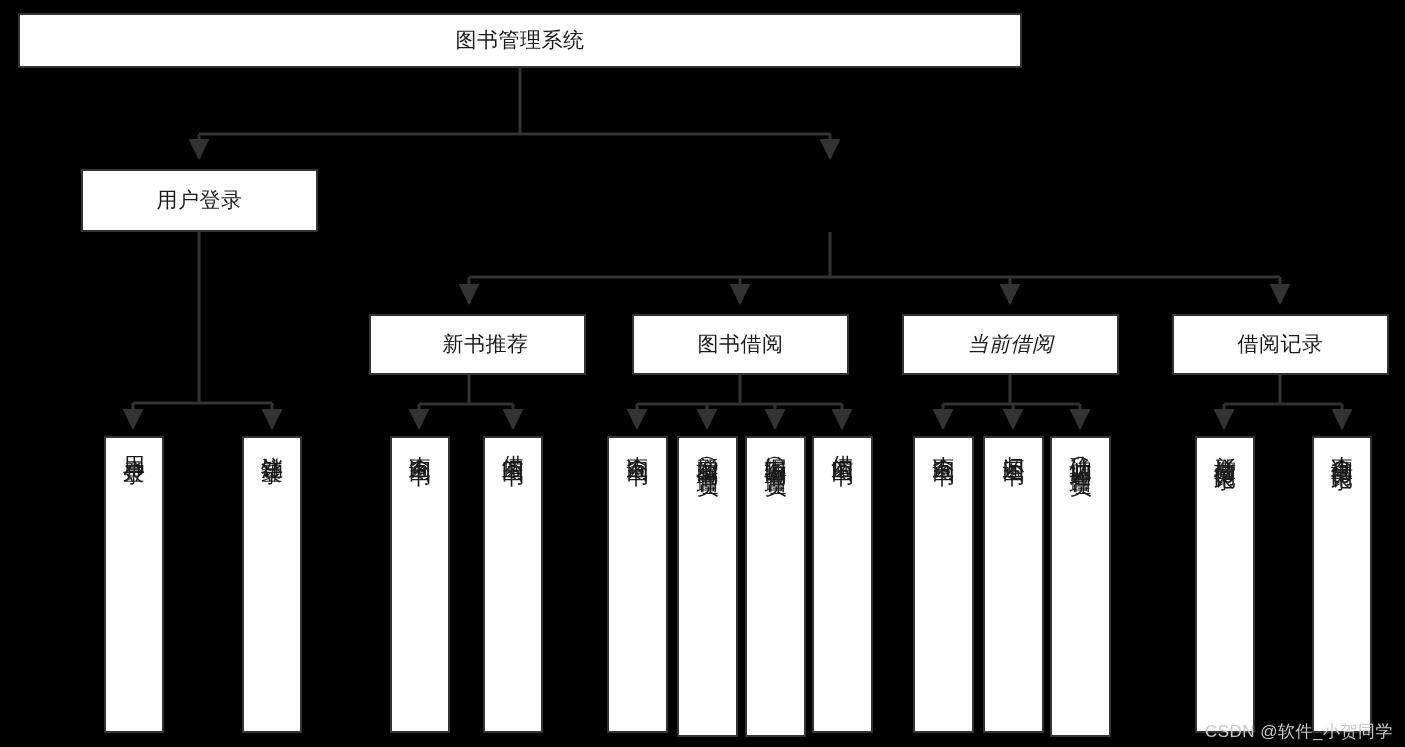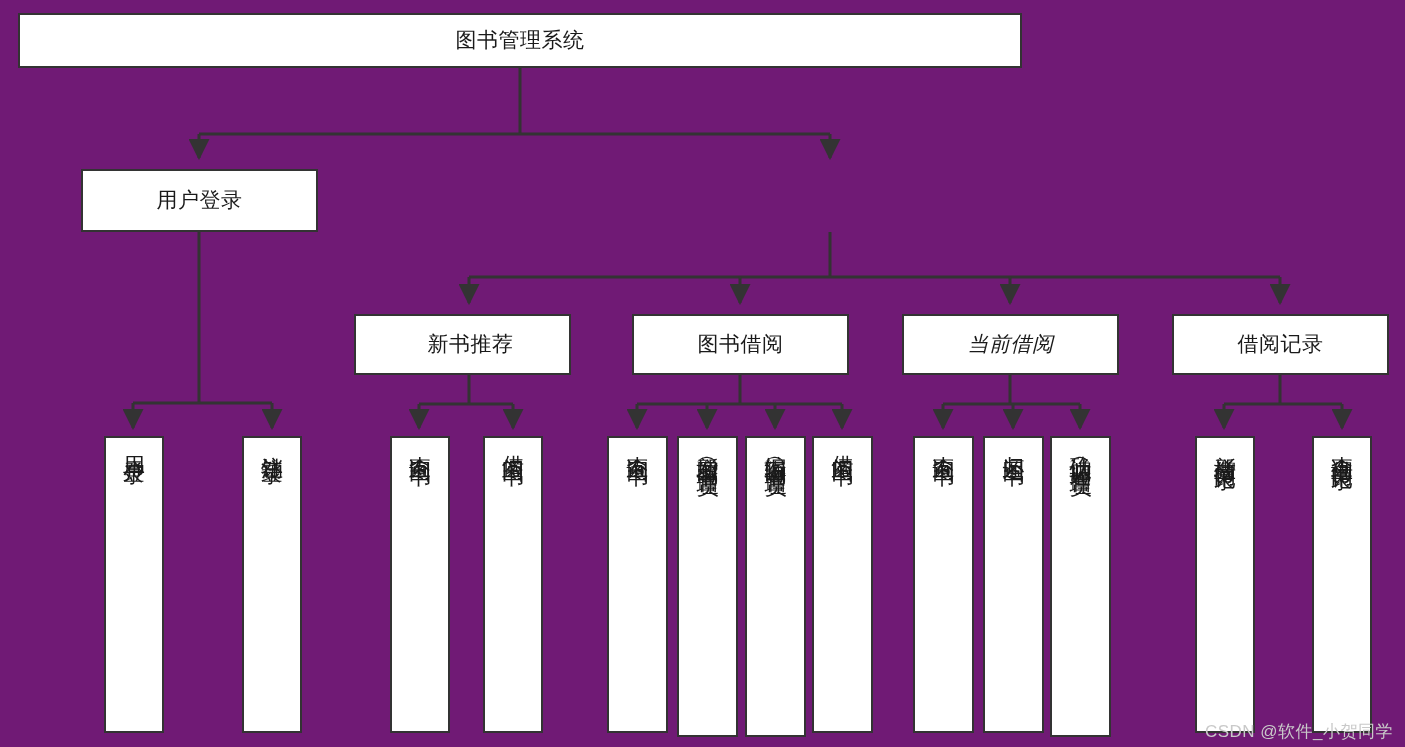--- a/index.html
+++ b/index.html
@@ -8,21 +8,21 @@
     padding: 0;
     background: #ffffff;
   }
   body {
     font-family: "Liberation Sans", "DejaVu Sans", sans-serif;
   }
   #canvas {
     position: relative;
     width: 1405px;
     height: 747px;
-    background: #701a75;
+    background: #000000;
     overflow: hidden;
   }
   #edges {
     position: absolute;
     left: 0;
     top: 0;
     width: 1405px;
     height: 747px;
     pointer-events: none;
   }
@@ -130,21 +130,21 @@
   </svg>
 
   <div class="node root" style="left:18px; top:13px; width:1004px; height:55px;">
     <span class="node-label">图书管理系统</span>
   </div>
 
   <div class="node level2" style="left:81px; top:169px; width:237px; height:63px;">
     <span class="node-label">用户登录</span>
   </div>
 
-  <div class="node level3" style="left:354px; top:314px; width:217px; height:61px;padding-left:16px;">
+  <div class="node level3" style="left:369px; top:314px; width:217px; height:61px;padding-left:16px;">
     <span class="node-label">新书推荐</span>
   </div>
   <div class="node level3" style="left:632px; top:314px; width:217px; height:61px;text-align:center;">
     <span class="node-label">图书借阅</span>
   </div>
   <div class="node level3" style="left:902px; top:314px; width:217px; height:61px;font-style:italic;">
     <span class="node-label">当前借阅</span>
   </div>
   <div class="node level3" style="left:1172px; top:314px; width:217px; height:61px;">
     <span class="node-label">借阅记录</span>

